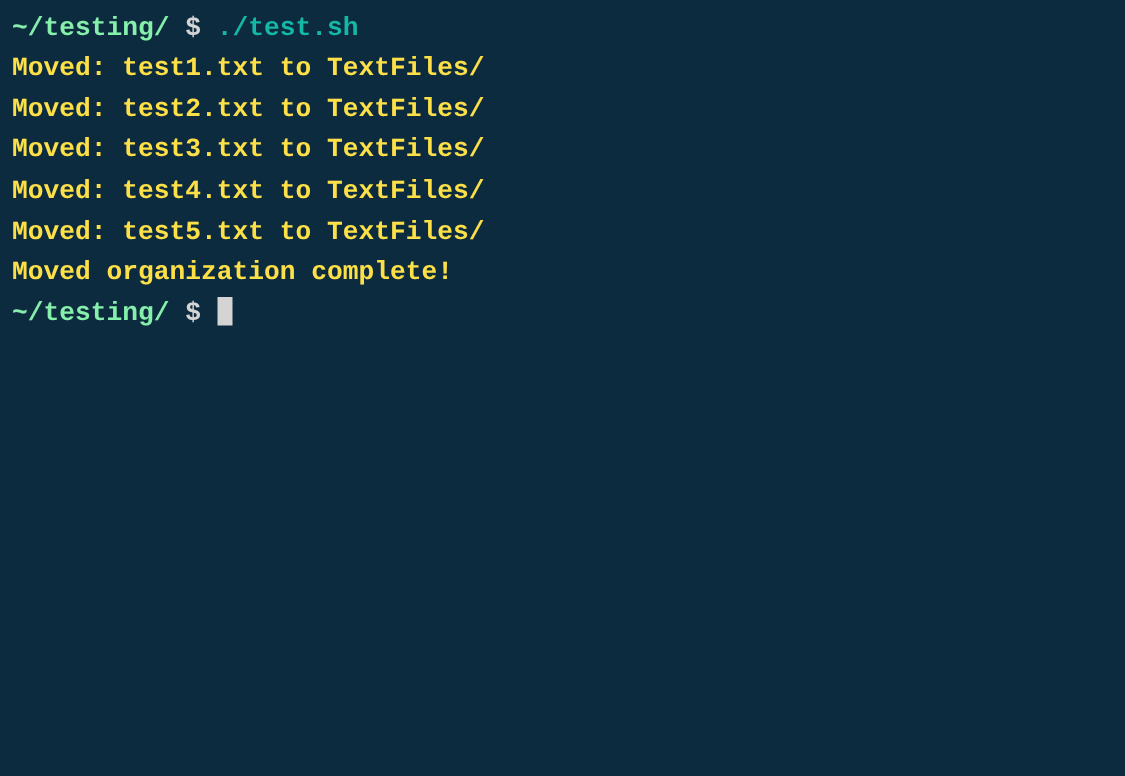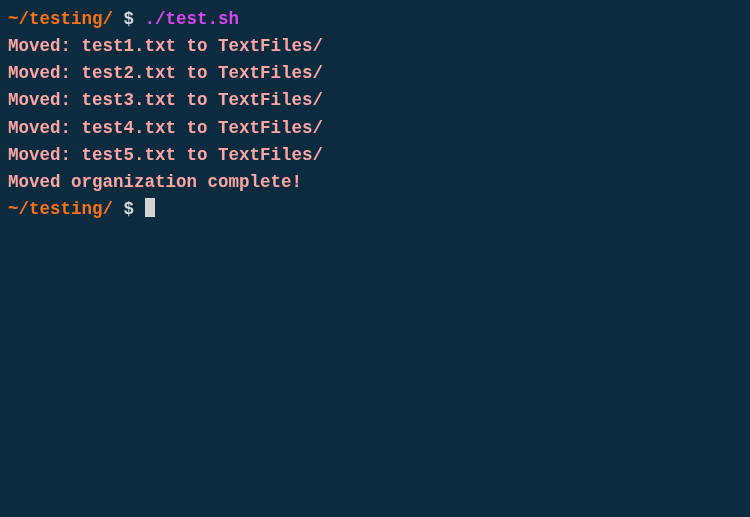--- a/index.html
+++ b/index.html
@@ -15,30 +15,30 @@
       font-size: 17.5px;
       font-weight: bold;
       padding: 6px 8px;
       line-height: 1.55;
       overflow: hidden;
     }
     .line {
       white-space: pre;
     }
     .prompt-path {
-      color: #f97316;
+      color: #86efac;
     }
     .prompt-symbol {
       color: #d4d4d4;
     }
     .command {
-      color: #d946ef;
+      color: #14b8a6;
     }
     .output {
-      color: #fca5a5;
+      color: #fde047;
     }
     .cursor {
       display: inline-block;
       width: 10px;
       height: 19px;
       background-color: #d4d4d4;
       vertical-align: text-bottom;
       margin-bottom: 2px;
     }
   </style>

